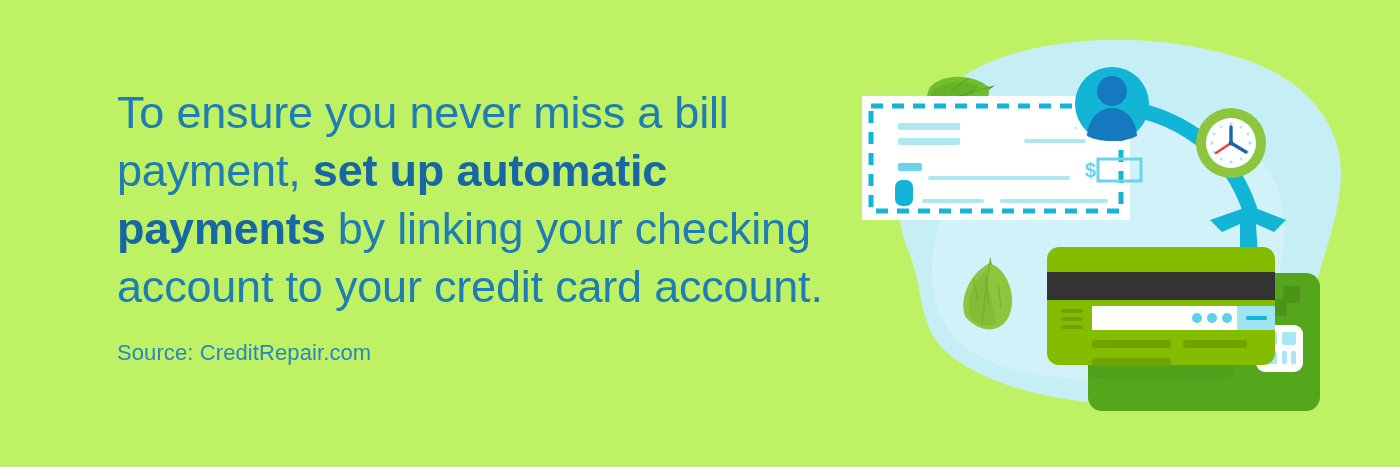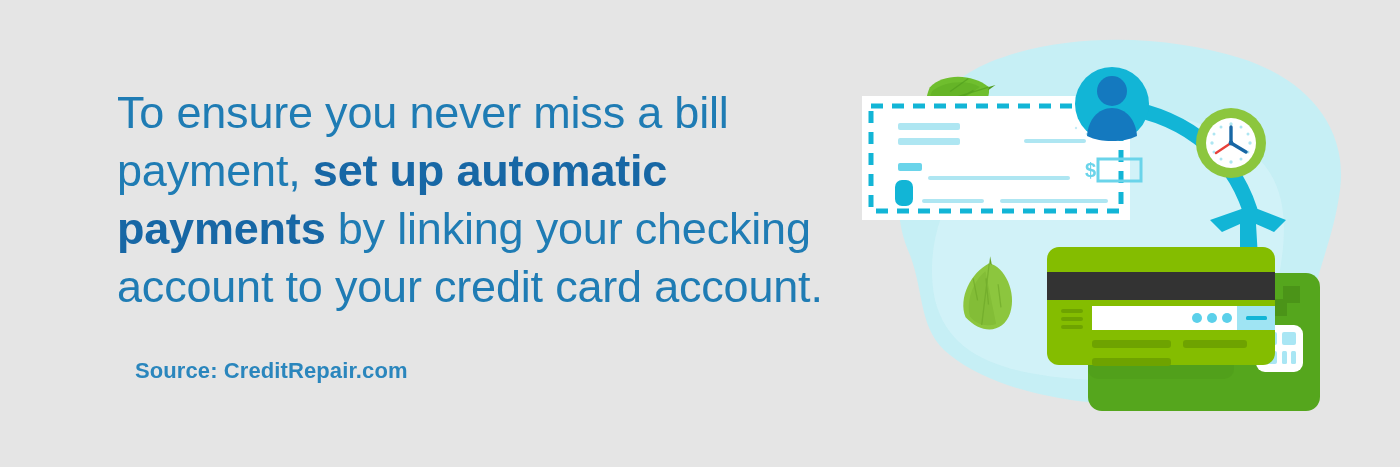--- a/index.html
+++ b/index.html
@@ -3,35 +3,35 @@
 <meta charset="utf-8">
 <style>
   html,body{margin:0;padding:0;}
   body{
     width:1400px;height:467px;overflow:hidden;
     font-family:"Liberation Sans", sans-serif;
     background:#9de9f0;
   }
   .banner{
     position:relative;width:1400px;height:467px;
-    background:#e5e5e5;overflow:hidden;
+    background:#bef264;overflow:hidden;
   }
 
   
   .text-col{
     position:absolute;left:117px;top:84px;width:730px;
   }
   .headline{
     font-size:45px;line-height:58px;color:#1f7cb4;
     font-weight:400;letter-spacing:-0.2px;margin:0;
   }
   .headline .bold{font-weight:700;color:#1767a5;}
   .source{
-    margin:18px;padding-top:24px;
-    font-size:22px;color:#2a86bd;font-weight:700;letter-spacing:0.1px;
+    margin:0;padding-top:24px;
+    font-size:22px;color:#2a86bd;font-weight:400;letter-spacing:0.1px;
   }
 
   
   .illo{position:absolute;left:840px;top:0;width:560px;height:467px;}
   .illo svg{display:block;}
 </style>
 </head>
 <body>
 
 <div class="banner">

